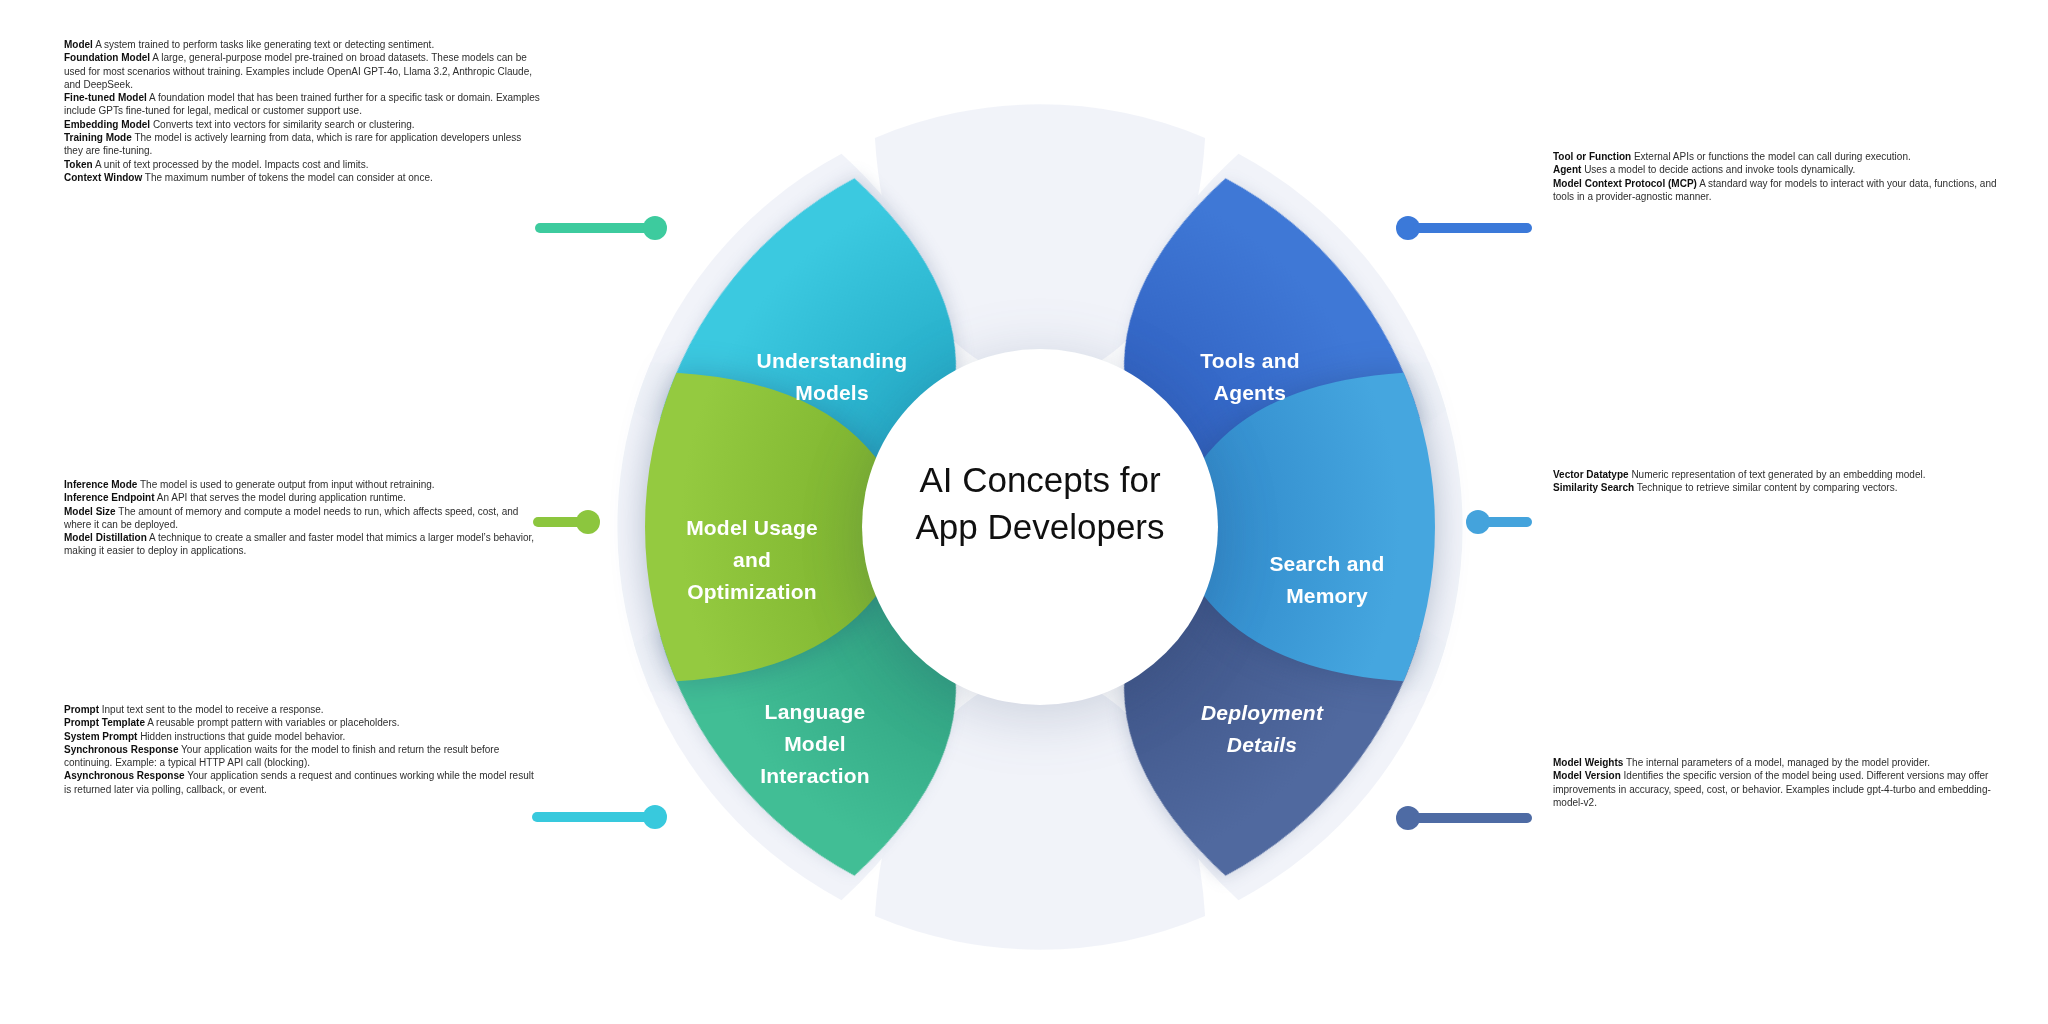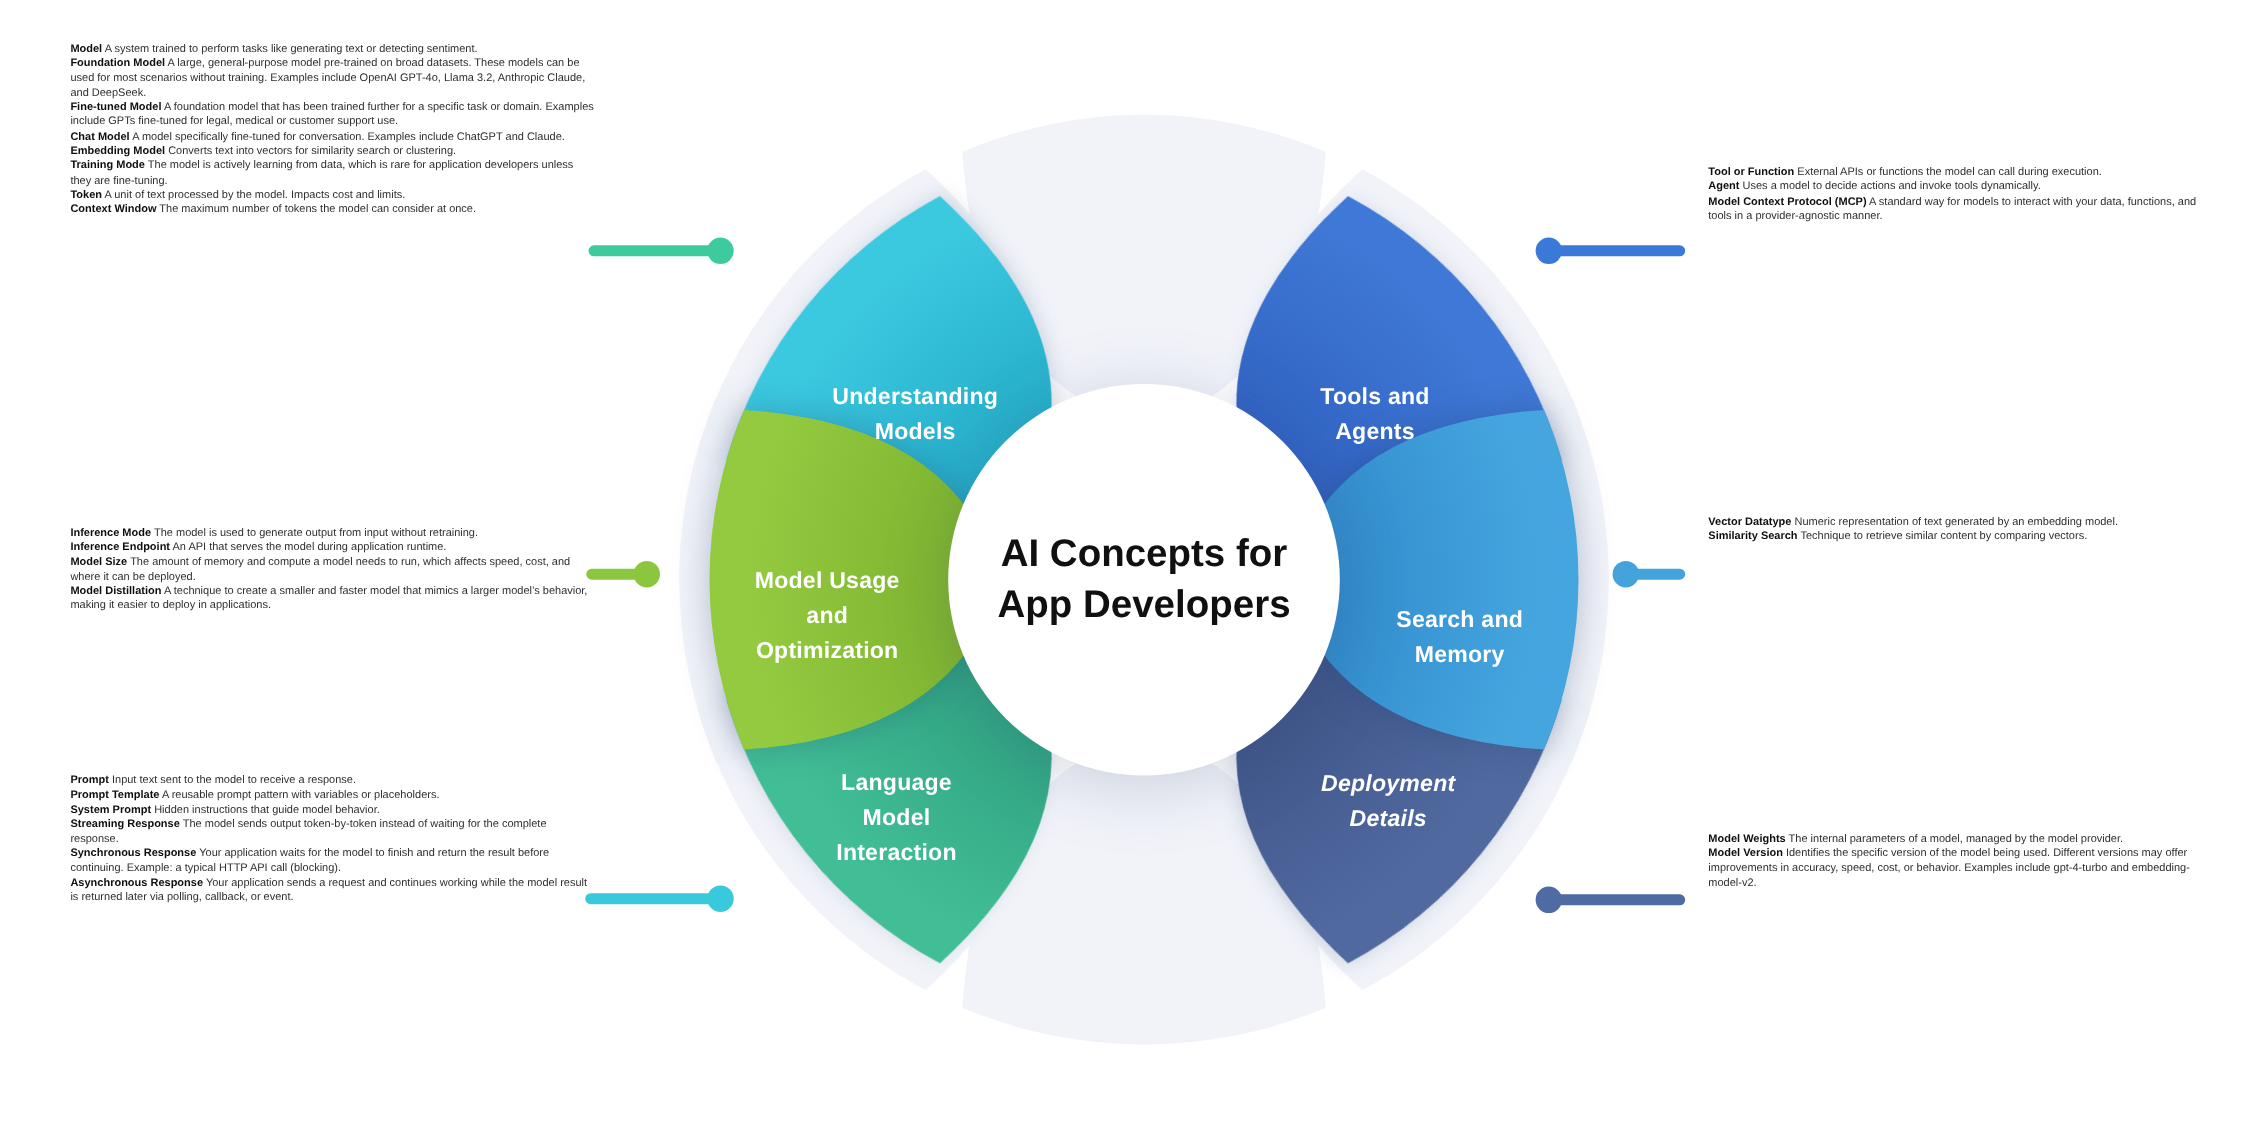--- a/index.html
+++ b/index.html
@@ -27,22 +27,22 @@
   
   .flower{position:absolute;left:580px;top:67px;width:920px;height:920px;}
   .pale{fill:#eef1f8;opacity:.85;}
   .petal{filter:drop-shadow(0 5px 8px rgba(35,65,110,.16));}
   .petal-top{filter:drop-shadow(0 0 16px rgba(30,60,105,.30));}
   .hub{filter:drop-shadow(0 10px 30px rgba(50,70,110,.20));}
 
   .petal-label{position:absolute;transform:translate(-50%,-50%);color:#ffffff;font-weight:700;
                font-size:21px;line-height:1.52;text-align:center;white-space:pre-line;
                letter-spacing:.2px;margin-top:20px;}
-  .center-title{position:absolute;left:1040px;top:527px;transform:translate(-50%,-50%);
-                width:370px;font-size:35px;font-weight:700;color:#101010;line-height:1.34;
+  .center-title{position:absolute;left:1040px;top:504px;transform:translate(-50%,-50%);
+                width:370px;font-size:35px;font-weight:400;color:#101010;line-height:1.34;
                 text-align:center;white-space:pre-line;}
 </style>
 </head>
 <body>
 
 <div class="canvas">
 
   <svg class="flower" viewBox="-460 -460 920 920">
     <defs>
       <radialGradient id="g-teal" gradientUnits="userSpaceOnUse" cx="0" cy="0" r="400">
@@ -132,39 +132,37 @@
   </div>
   <div class="connector c-slate" style="left:1396px;top:806px;width:136px;">
     <span class="dot left"></span>
       <span class="line"></span>
   </div>
 
   <div class="defs" style="left:64px;top:38px;width:476px;">
     <p><b>Model</b> <span>A system trained to perform tasks like generating text or detecting sentiment.</span></p>
     <p><b>Foundation Model</b> <span>A large, general-purpose model pre-trained on broad datasets. These models can be used for most scenarios without training. Examples include OpenAI GPT-4o, Llama 3.2, Anthropic Claude, and DeepSeek.</span></p>
     <p><b>Fine-tuned Model</b> <span>A foundation model that has been trained further for a specific task or domain. Examples include GPTs fine-tuned for legal, medical or customer support use.</span></p>
-    <p><b>Chat Model</b> <span>A model specifically fine-tuned for conversation. Examples include ChatGPT and Claude.</span></p>
     <p><b>Embedding Model</b> <span>Converts text into vectors for similarity search or clustering.</span></p>
     <p><b>Training Mode</b> <span>The model is actively learning from data, which is rare for application developers unless they are fine-tuning.</span></p>
     <p><b>Token</b> <span>A unit of text processed by the model. Impacts cost and limits.</span></p>
     <p><b>Context Window</b> <span>The maximum number of tokens the model can consider at once.</span></p>
   </div>
 
   <div class="defs" style="left:64px;top:478px;width:476px;">
     <p><b>Inference Mode</b> <span>The model is used to generate output from input without retraining.</span></p>
     <p><b>Inference Endpoint</b> <span>An API that serves the model during application runtime.</span></p>
     <p><b>Model Size</b> <span>The amount of memory and compute a model needs to run, which affects speed, cost, and where it can be deployed.</span></p>
     <p><b>Model Distillation</b> <span>A technique to create a smaller and faster model that mimics a larger model’s behavior, making it easier to deploy in applications.</span></p>
   </div>
 
   <div class="defs" style="left:64px;top:703px;width:476px;">
     <p><b>Prompt</b> <span>Input text sent to the model to receive a response.</span></p>
     <p><b>Prompt Template</b> <span>A reusable prompt pattern with variables or placeholders.</span></p>
     <p><b>System Prompt</b> <span>Hidden instructions that guide model behavior.</span></p>
-    <p><b>Streaming Response</b> <span>The model sends output token-by-token instead of waiting for the complete response.</span></p>
     <p><b>Synchronous Response</b> <span>Your application waits for the model to finish and return the result before continuing. Example: a typical HTTP API call (blocking).</span></p>
     <p><b>Asynchronous Response</b> <span>Your application sends a request and continues working while the model result is returned later via polling, callback, or event.</span></p>
   </div>
 
   <div class="defs" style="left:1553px;top:150px;width:462px;">
     <p><b>Tool or Function</b> <span>External APIs or functions the model can call during execution.</span></p>
     <p><b>Agent</b> <span>Uses a model to decide actions and invoke tools dynamically.</span></p>
     <p><b>Model Context Protocol (MCP)</b> <span>A standard way for models to interact with your data, functions, and tools in a provider-agnostic manner.</span></p>
   </div>
 

